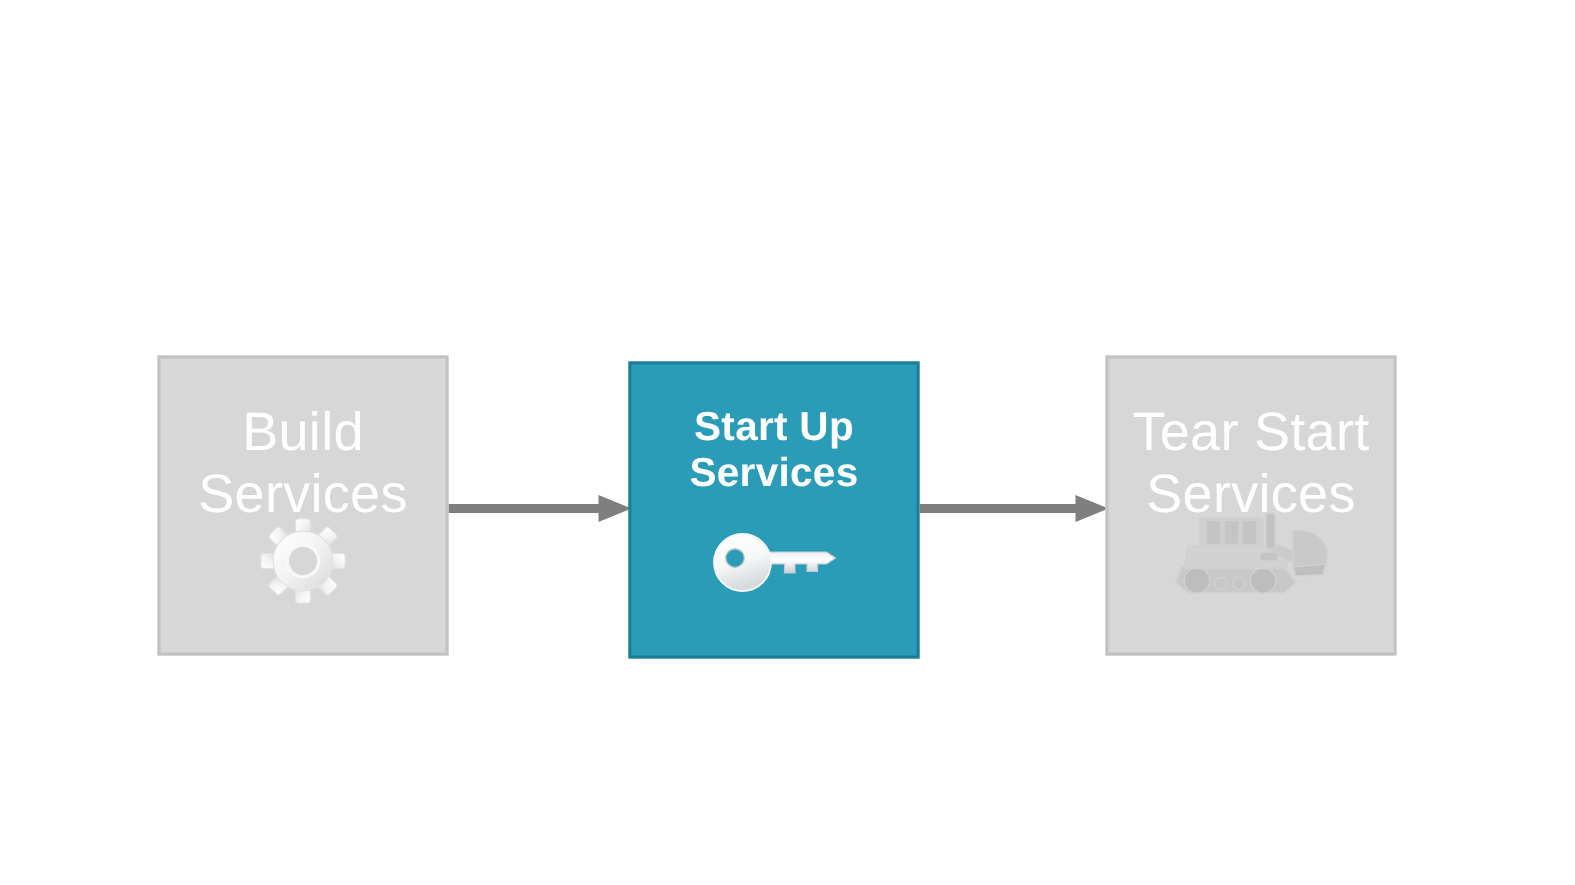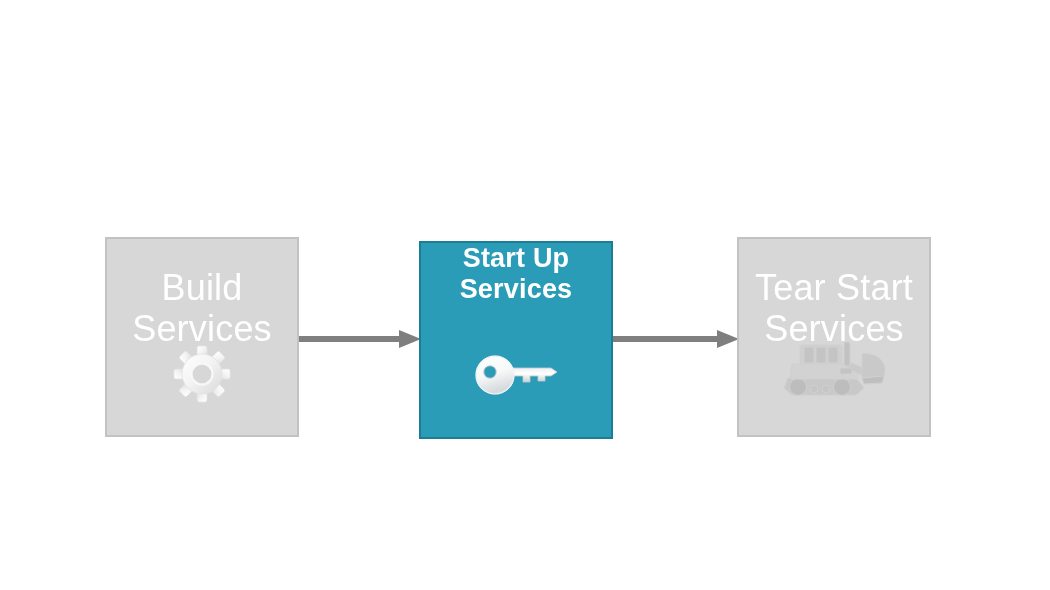--- a/index.html
+++ b/index.html
@@ -69,20 +69,21 @@
   .box-build .box-label,
   .box-teardown .box-label {
     font-size: 36px;
     font-weight: 400;
     margin-top: 28px;
   }
 
   .box-startup .box-label {
     font-size: 27px;
     font-weight: 600;
+    margin-top: 26px;
   }
 
   .box-icon {
     position: absolute;
     left: 50%;
     transform: translateX(-50%);
     bottom: 34px;
     line-height: 0;
   }
 

